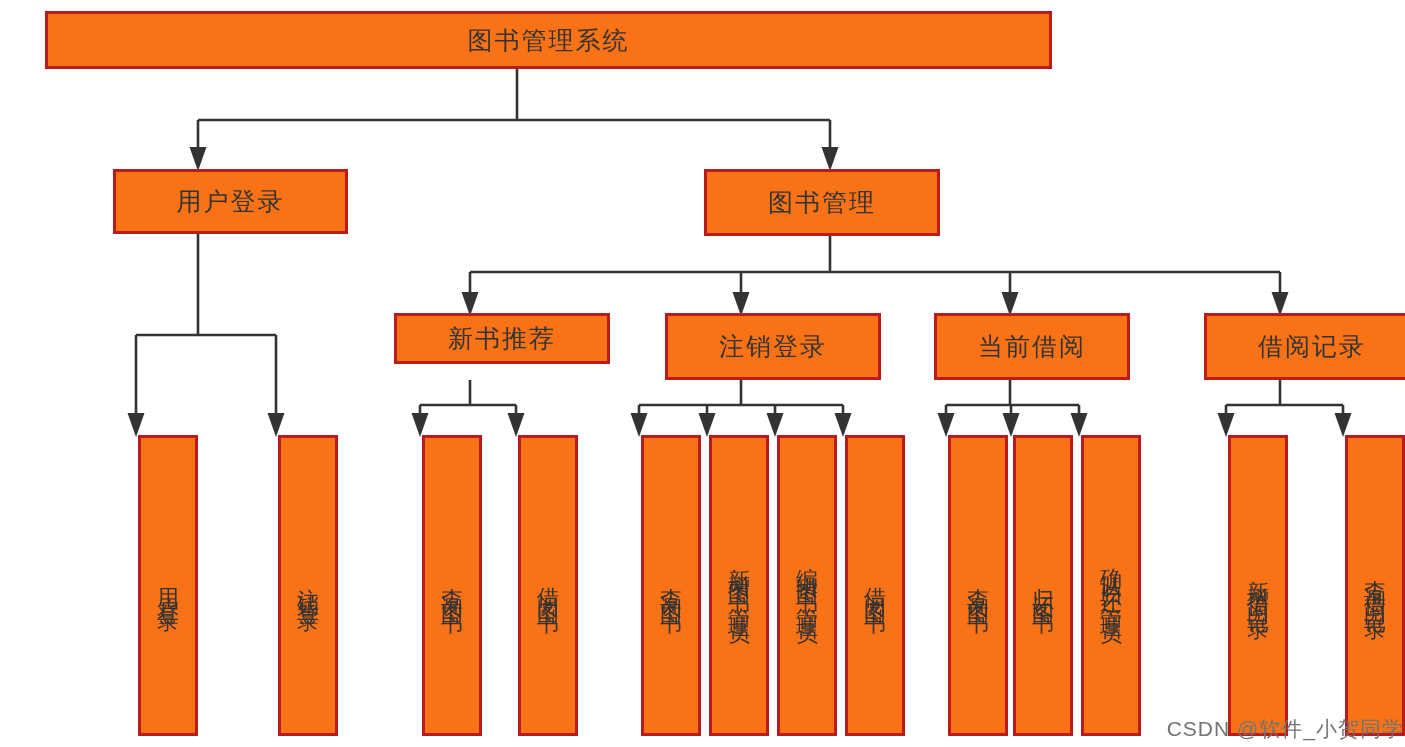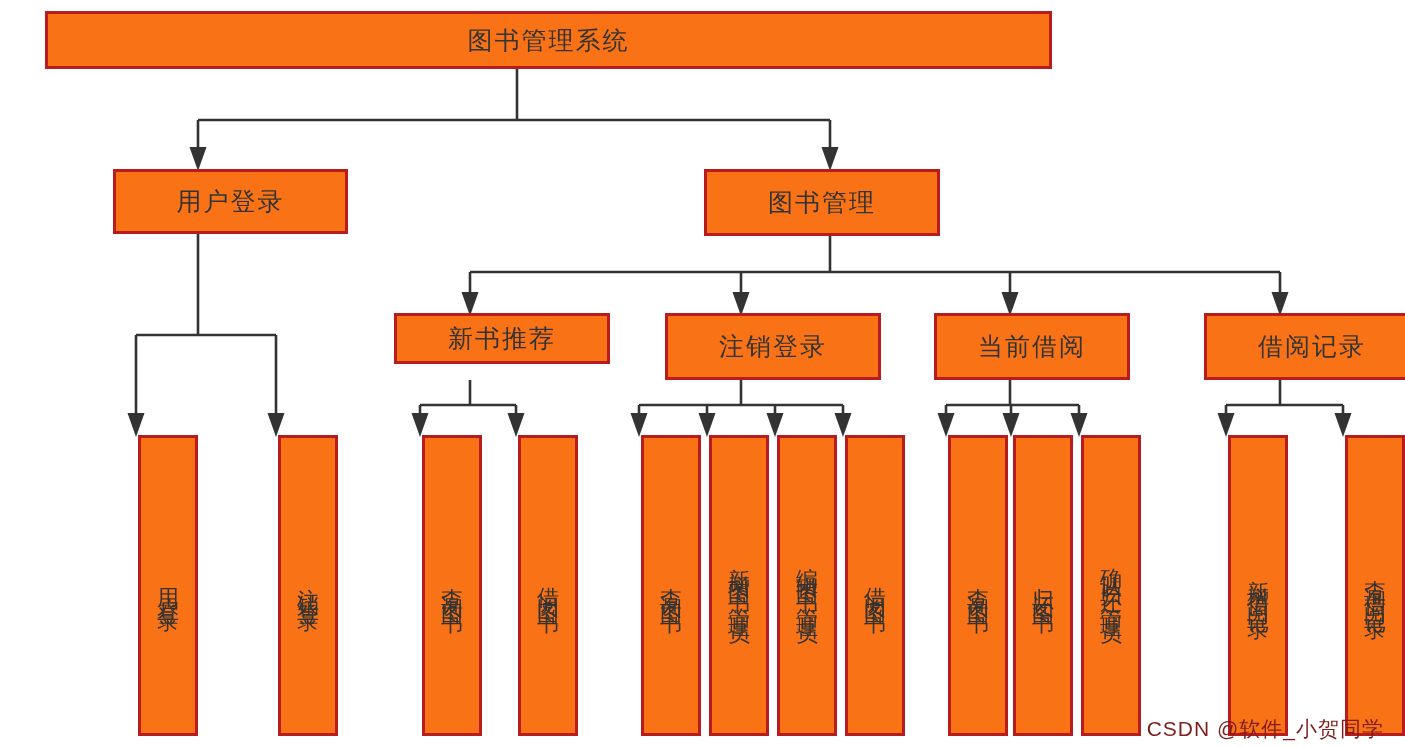--- a/index.html
+++ b/index.html
@@ -29,22 +29,22 @@
   #n-borrow{left:633px;top:313px;width:216px;height:67px;}
   #n-current{left:902px;top:313px;width:196px;height:67px;}
   #n-records{left:1172px;top:313px;width:216px;height:67px;}
   
   #lf-1a{left:106px;} #lf-1b{left:246px;}
   #lf-2a{left:390px;} #lf-2b{left:486px;}
   #lf-3a{left:609px;} #lf-3b{left:677px;} #lf-3c{left:745px;} #lf-3d{left:813px;}
   #lf-4a{left:916px;} #lf-4b{left:981px;} #lf-4c{left:1049px;}
   #lf-5a{left:1196px;} #lf-5b{left:1313px;}
   .watermark{
-    position:absolute;right:21px;bottom:4px;z-index:3;
-    font-size:21px;letter-spacing:1px;color:#7f1d1d;white-space:nowrap;
+    position:absolute;right:1px;bottom:4px;z-index:3;
+    font-size:21px;letter-spacing:1px;color:#737373;white-space:nowrap;
   }
 </style>
 </head>
 <body>
 
 <div class="canvas">
 
   <svg class="connectors" width="1405" height="747" viewBox="0 0 1405 747">
     <g stroke="#333333" stroke-width="2.6" fill="none">
 

